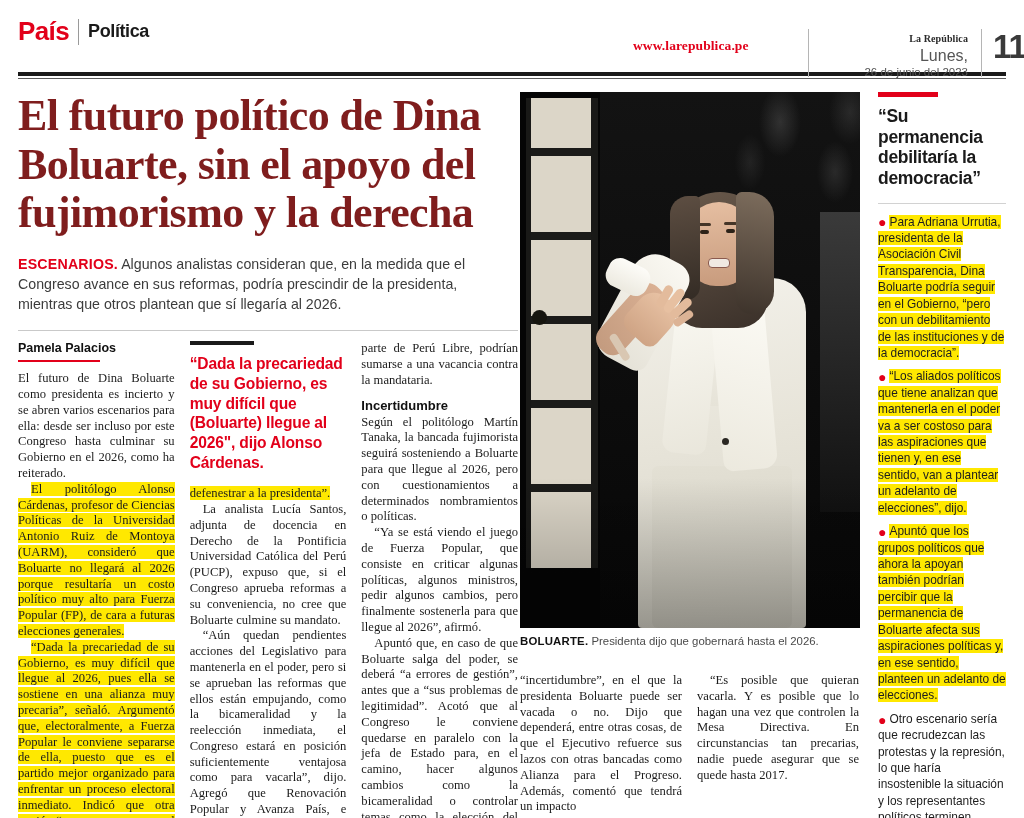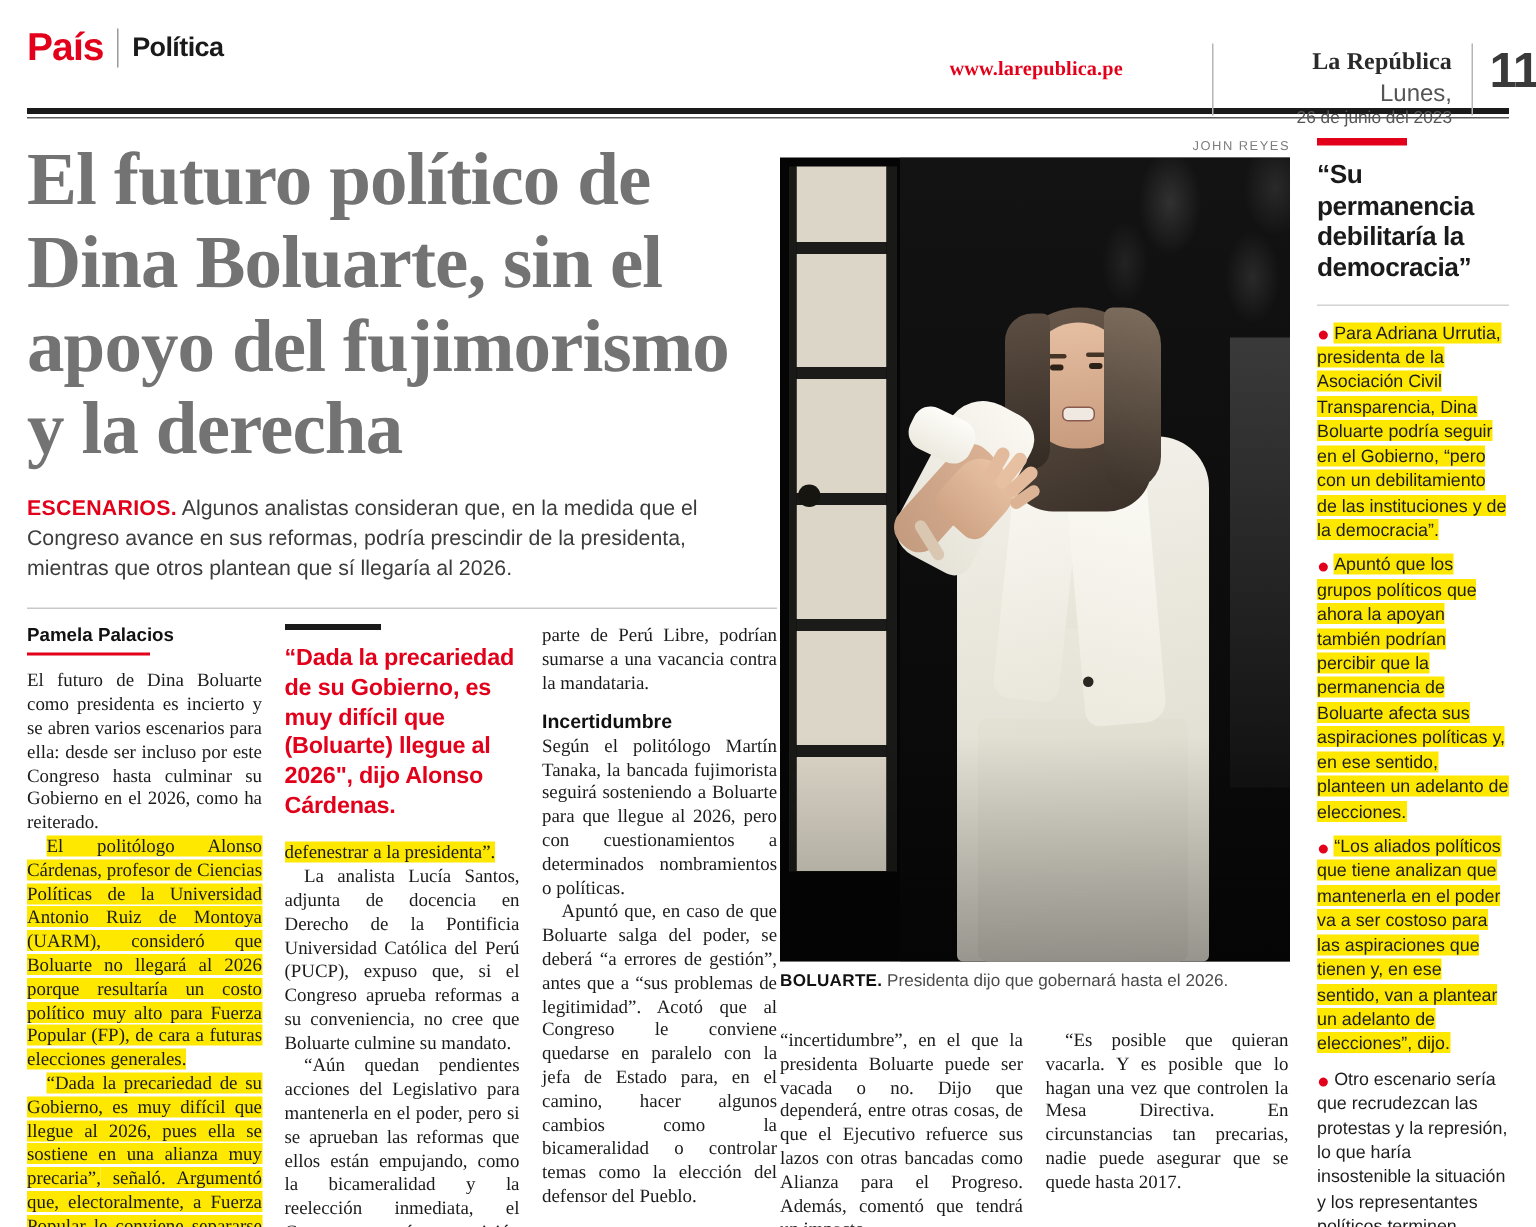--- a/index.html
+++ b/index.html
@@ -23,40 +23,40 @@
   .mh-sep { width: 1px; height: 26px; background: #9a9a9a; }
   .mh-seccion { color: #1a1a1a; font-weight: 800; font-size: 18px; letter-spacing: -0.4px; }
 
   .mh-url {
     position: absolute; left: 615px; top: 24px;
     color: #e2001a; font-weight: 700; font-size: 13.5px;
     font-family: "Liberation Serif", serif; letter-spacing: 0.1px;
   }
   .mh-vrule1 { position: absolute; left: 790px; top: 15px; width: 1px; height: 48px; background: #b5b5b5; }
   .mh-date { position: absolute; left: 820px; top: 19px; width: 130px; text-align: right; }
-  .mh-brand { font-family: "Liberation Serif", serif; font-weight: 700; font-size: 16px; color: #2a2a2a; letter-spacing: 0.1px; }
+  .mh-brand { font-family: "Liberation Serif", serif; font-weight: 700; font-size: 10px; color: #2a2a2a; letter-spacing: 0.1px; }
   .mh-day { font-size: 16px; color: #555; margin-top: 3px; }
   .mh-full { font-size: 11.5px; color: #555; margin-top: 1px; }
   .mh-vrule2 { position: absolute; left: 963px; top: 15px; width: 1px; height: 48px; background: #b5b5b5; }
   .mh-folio { position: absolute; left: 975px; top: 14px; font-size: 33px; font-weight: 800; color: #3a3a3a; letter-spacing: -1px; }
 
   .top-rule { margin-top: 8px; border-top: 4px solid #1a1a1a; }
   .top-rule2 { border-top: 1.5px solid #5a5a5a; margin-top: 2px; }
 
   
   .grid { display: flex; margin-top: 13px; }
   .left-block { width: 500px; }
   .photo-col { width: 340px; margin-left: 2px; }
   .side-col { width: 164px; margin-left: 18px; position: relative; }
 
   
   .headline {
     font-family: "Liberation Serif", serif;
-    font-weight: 700; font-size: 50px; line-height: 1.105;
-    letter-spacing: -0.6px; color: #737373;
+    font-weight: 700; font-size: 44px; line-height: 1.105;
+    letter-spacing: -0.6px; color: #7f1d1d;
   }
   .standfirst {
     margin-top: 16px; font-size: 14.2px; line-height: 1.42; color: #3c3c3c;
     max-width: 468px;
   }
   .standfirst b { color: #e2001a; font-weight: 800; letter-spacing: 0.2px; }
 
   .hr-thin { border-top: 1px solid #c9c9c9; margin: 16px 0 10px 0; }
 
   
@@ -249,30 +249,30 @@
           </div>
         </div>
 
         <div class="col">
           <div class="body-text">
             <p class="noind">parte de Perú Libre, podrían sumarse a una vacancia contra la mandataria.</p>
           </div>
           <div class="subhead">Incertidumbre</div>
           <div class="body-text">
             <p class="noind">Según el politólogo Martín Tanaka, la bancada fujimorista seguirá sosteniendo a Boluarte para que llegue al 2026, pero con cuestionamientos a determinados nombramientos o políticas.</p>
+            <p>“Ya se está viendo el juego de Fuerza Popular, que consiste en criticar algunas políticas, algunos ministros, pedir algunos cambios, pero finalmente sostenerla para que llegue al 2026”, afirmó.</p>
             <p>Apuntó que, en caso de que Boluarte salga del poder, se deberá “a errores de gestión”, antes que a “sus problemas de legitimidad”. Acotó que al Congreso le conviene quedarse en paralelo con la jefa de Estado para, en el camino, hacer algunos cambios como la bicameralidad o controlar temas como la elección del defensor del Pueblo.</p>
 
           </div>
         </div>
 
       </div>
     </div>
 
     <div class="photo-col">
-      <div class="credit">JOHN REYES</div>
 
       <div class="photo">
         <div class="ph-curtain"></div>
         <div class="ph-door"></div>
         <div class="ph-knob"></div>
         <div class="ph-rightman"></div>
         <div class="ph-fig">
           <div class="ph-body"></div>
           <div class="ph-skirt"></div>
           <div class="ph-shirt"></div>
@@ -323,24 +323,24 @@
     <div class="side-col">
       <div class="side-rule"></div>
       <div class="side-title">“Su permanencia debilitaría la democracia”</div>
       <div class="side-hr"></div>
 
       <div class="bullets">
         <div class="bullet">
           <span class="dot">●</span><span class="hl">Para Adriana Urrutia, presidenta de la Asociación Civil Transparencia, Dina Boluarte podría seguir en el Gobierno, “pero con un debilitamiento de las instituciones y de la democracia”.</span>
         </div>
         <div class="bullet">
+          <span class="dot">●</span><span class="hl">“Los aliados políticos que tiene analizan que mantenerla en el poder va a ser costoso para las aspiraciones que tienen y, en ese sentido, van a plantear un adelanto de elecciones”, dijo.</span>
+        </div>
+        <div class="bullet">
           <span class="dot">●</span><span class="hl">Apuntó que los grupos políticos que ahora la apoyan también podrían percibir que la permanencia de Boluarte afecta sus aspiraciones políticas y, en ese sentido, planteen un adelanto de elecciones.</span>
-        </div>
-        <div class="bullet">
-          <span class="dot">●</span><span class="hl">“Los aliados políticos que tiene analizan que mantenerla en el poder va a ser costoso para las aspiraciones que tienen y, en ese sentido, van a plantear un adelanto de elecciones”, dijo.</span>
         </div>
         <div class="bullet">
           <span class="dot">●</span><span>Otro escenario sería que recrudezcan las protestas y la represión, lo que haría insostenible la situación y los representantes políticos terminen adelantando las elecciones.</span>
         </div>
       </div>
 
     </div>
 
   </div>
 </div>

